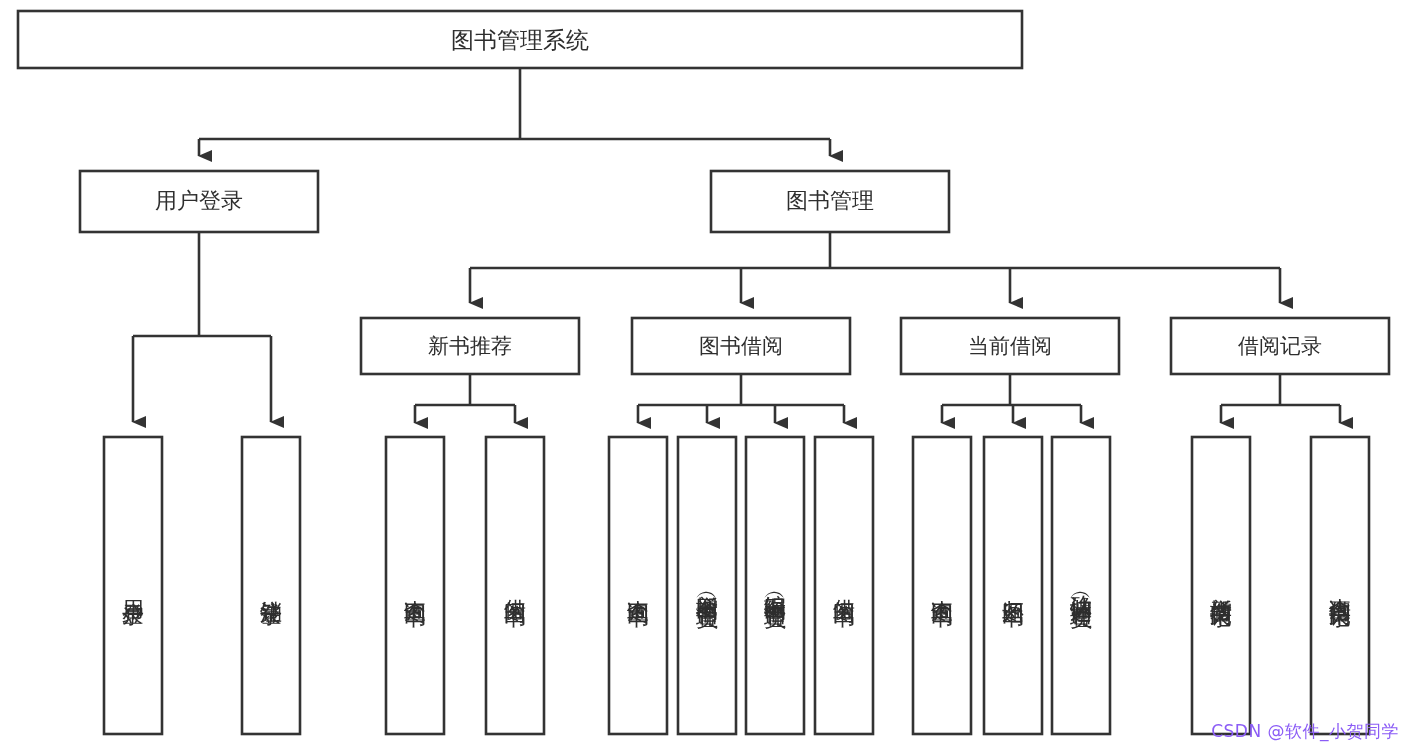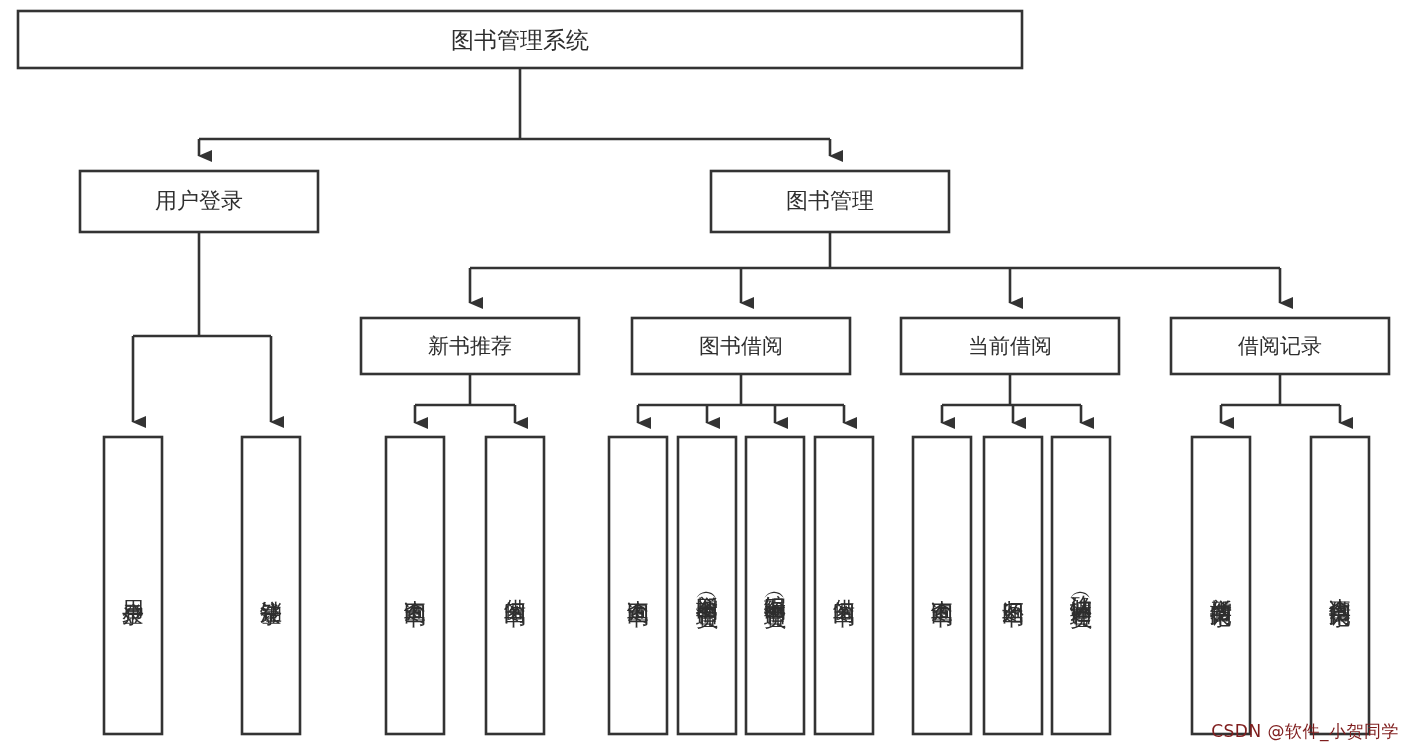--- a/index.html
+++ b/index.html
@@ -66,21 +66,21 @@
     text-align: center;
     white-space: nowrap;
     pointer-events: none;
   }
   #watermark {
     position: absolute;
     right: 6px;
     bottom: 4px;
     font-family: "DejaVu Sans", "Liberation Sans", sans-serif;
     font-size: 17px;
-    color: #7f1d1d;
+    color: #8b5cf6;
     letter-spacing: 0.5px;
     white-space: nowrap;
   }
 </style>
 </head>
 <body>
 
 <div id="diagram-root">
 
   <svg id="diagram-svg" viewBox="0 0 1405 747">

